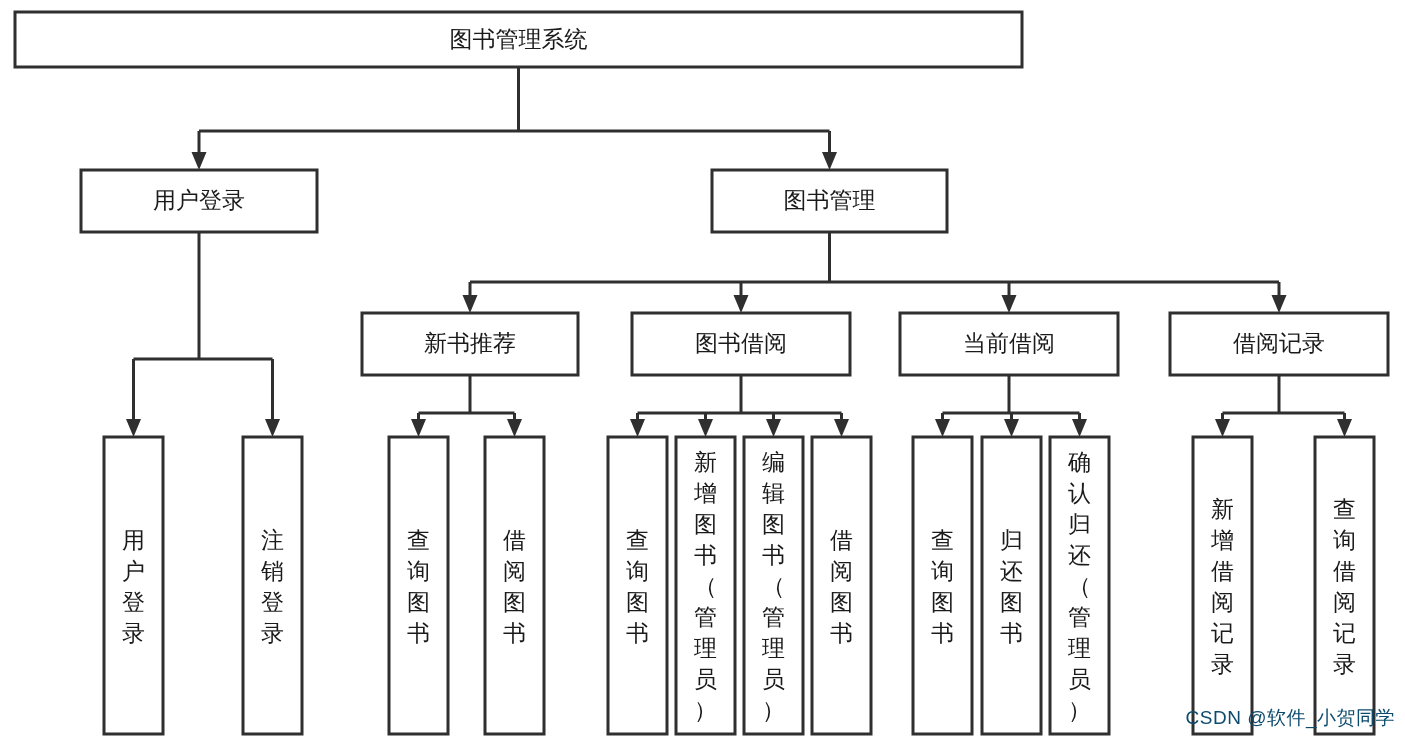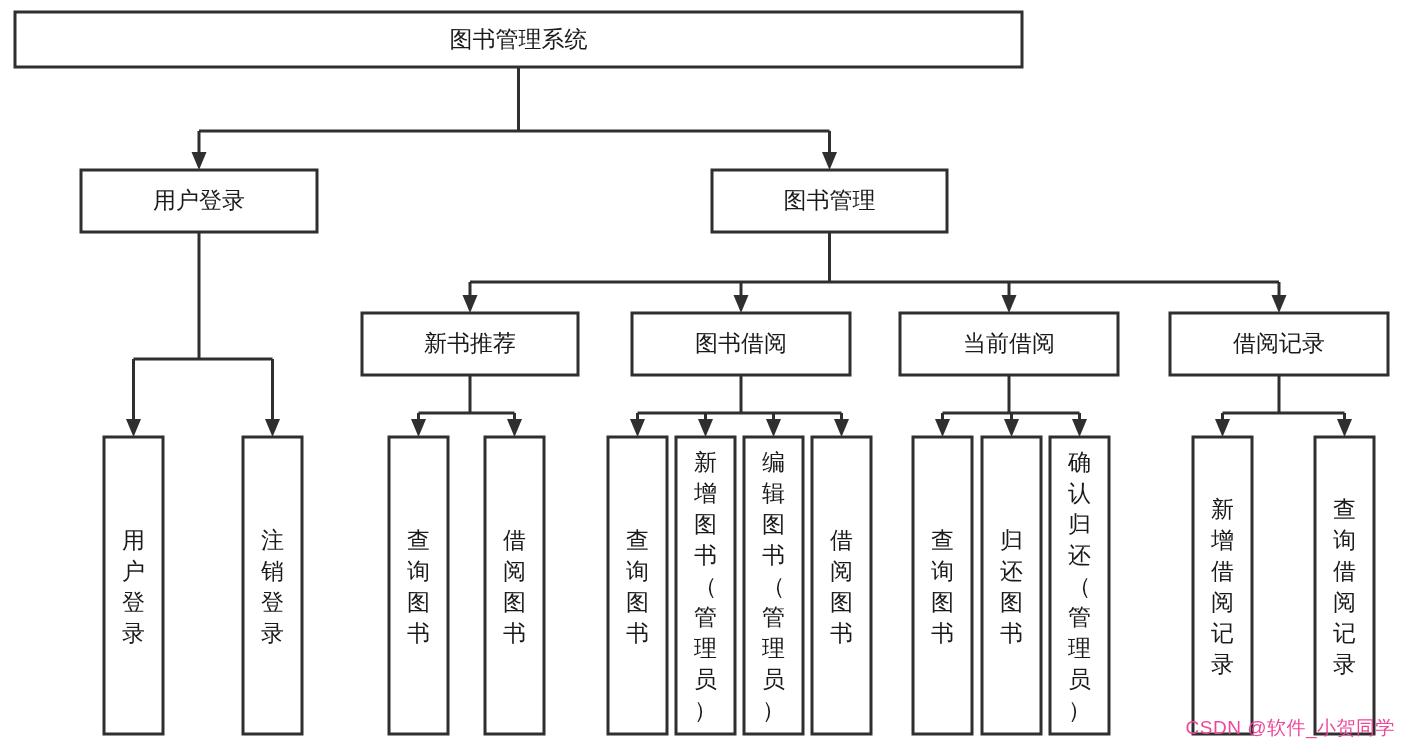--- a/index.html
+++ b/index.html
@@ -52,24 +52,24 @@
   }
   .node-label-vertical {
     font-family: "Liberation Sans", "DejaVu Sans", sans-serif;
     fill: #1a1a1a;
     font-size: 23px;
     text-anchor: middle;
   }
   .watermark {
     position: absolute;
     right: 10px;
-    bottom: 6px;
+    bottom: 16px;
     font-family: "Liberation Sans", "DejaVu Sans", sans-serif;
     font-size: 19px;
-    color: #ec4899;
+    color: #0c4a6e;
     white-space: nowrap;
     letter-spacing: 0.5px;
     pointer-events: none;
   }
 </style>
 </head>
 <body>
 
 <div id="diagram-root">
   <svg class="flow" viewBox="0 0 1405 747">

